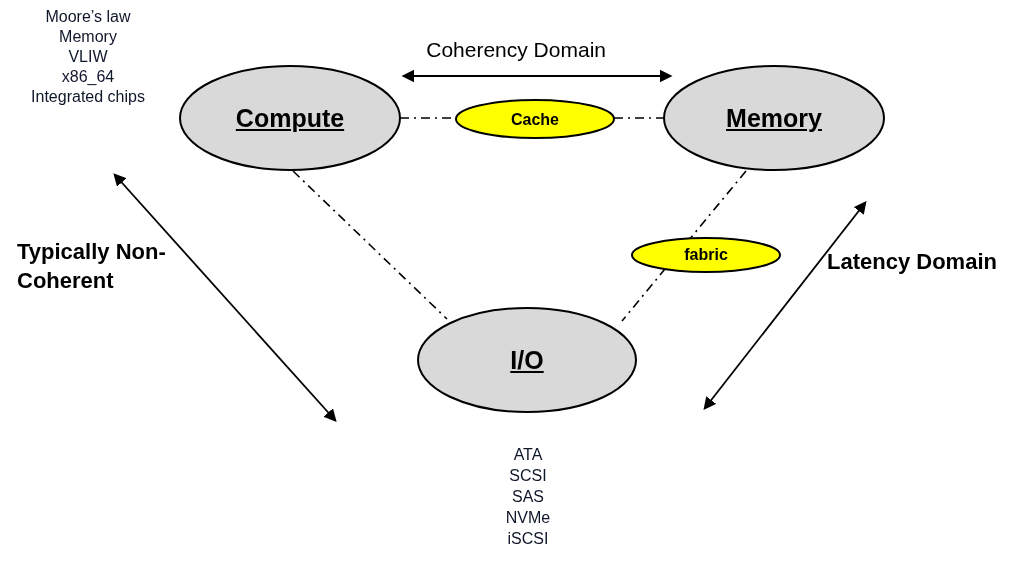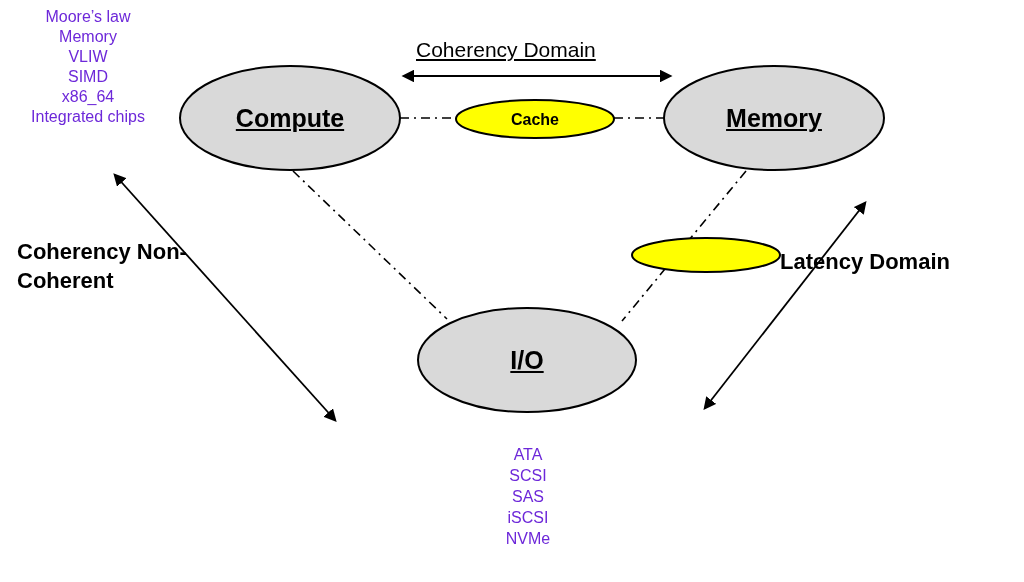--- a/index.html
+++ b/index.html
@@ -55,43 +55,42 @@
     font-size: 16px;
     font-weight: bold;
   }
   .compute-label-box { left: 180px; top: 66px;  width: 220px; height: 104px; }
   .memory-label-box  { left: 664px; top: 66px;  width: 220px; height: 104px; }
   .io-label-box      { left: 418px; top: 308px; width: 218px; height: 104px; }
   .cache-label-box   { left: 456px; top: 100px; width: 158px; height: 39px; }
   .fabric-label-box  { left: 632px; top: 238px; width: 148px; height: 34px; }
 
   .coherency-label {
-    left: 416px; top: 38px; width: 200px;
-    text-align: left;
+    left: 406px; top: 38px; width: 200px;
+    text-align: right;
     font-size: 21px;
     font-weight: normal;
-    text-decoration: underline;
   }
   .noncoherent-label {
     left: 17px; top: 237px; width: 175px;
     font-size: 22px;
     font-weight: bold;
     line-height: 29px;
     white-space: normal;
   }
   .latency-label {
-    left: 780px; top: 249px; width: 195px;
+    left: 827px; top: 249px; width: 195px;
     font-size: 22px;
     font-weight: bold;
   }
   .item-list {
     position: absolute;
     text-align: center;
     font-size: 16px;
-    color: #6d28d9;
+    color: #0f172a;
   }
   .compute-list {
     left: 8px; top: 7px; width: 160px;
     line-height: 20px;
   }
   .io-list {
     left: 438px; top: 444px; width: 180px;
     line-height: 21px;
   }
 </style>
@@ -122,34 +121,34 @@
 
     <ellipse cx="535" cy="119" rx="79" ry="19" fill="#ffff00"></ellipse>
     <ellipse cx="706" cy="255" rx="74" ry="17" fill="#ffff00"></ellipse>
   </svg>
 
   <div class="label node-label compute-label-box">Compute</div>
   <div class="label node-label memory-label-box">Memory</div>
   <div class="label node-label io-label-box">I/O</div>
 
   <div class="label connector-label cache-label-box">Cache</div>
+  <div class="label connector-label fabric-label-box">fabric</div>
 
   <div class="label coherency-label">Coherency Domain</div>
-  <div class="label noncoherent-label">Coherency Non-Coherent</div>
+  <div class="label noncoherent-label">Typically Non-Coherent</div>
   <div class="label latency-label">Latency Domain</div>
 
   <div class="item-list compute-list">
       <div>Moore’s law</div>
       <div>Memory</div>
       <div>VLIW</div>
-      <div>SIMD</div>
       <div>x86_64</div>
       <div>Integrated chips</div>
     </div>
   <div class="item-list io-list">
       <div>ATA</div>
       <div>SCSI</div>
       <div>SAS</div>
+      <div>NVMe</div>
       <div>iSCSI</div>
-      <div>NVMe</div>
     </div>
 
 </div>
 
 </body></html>

